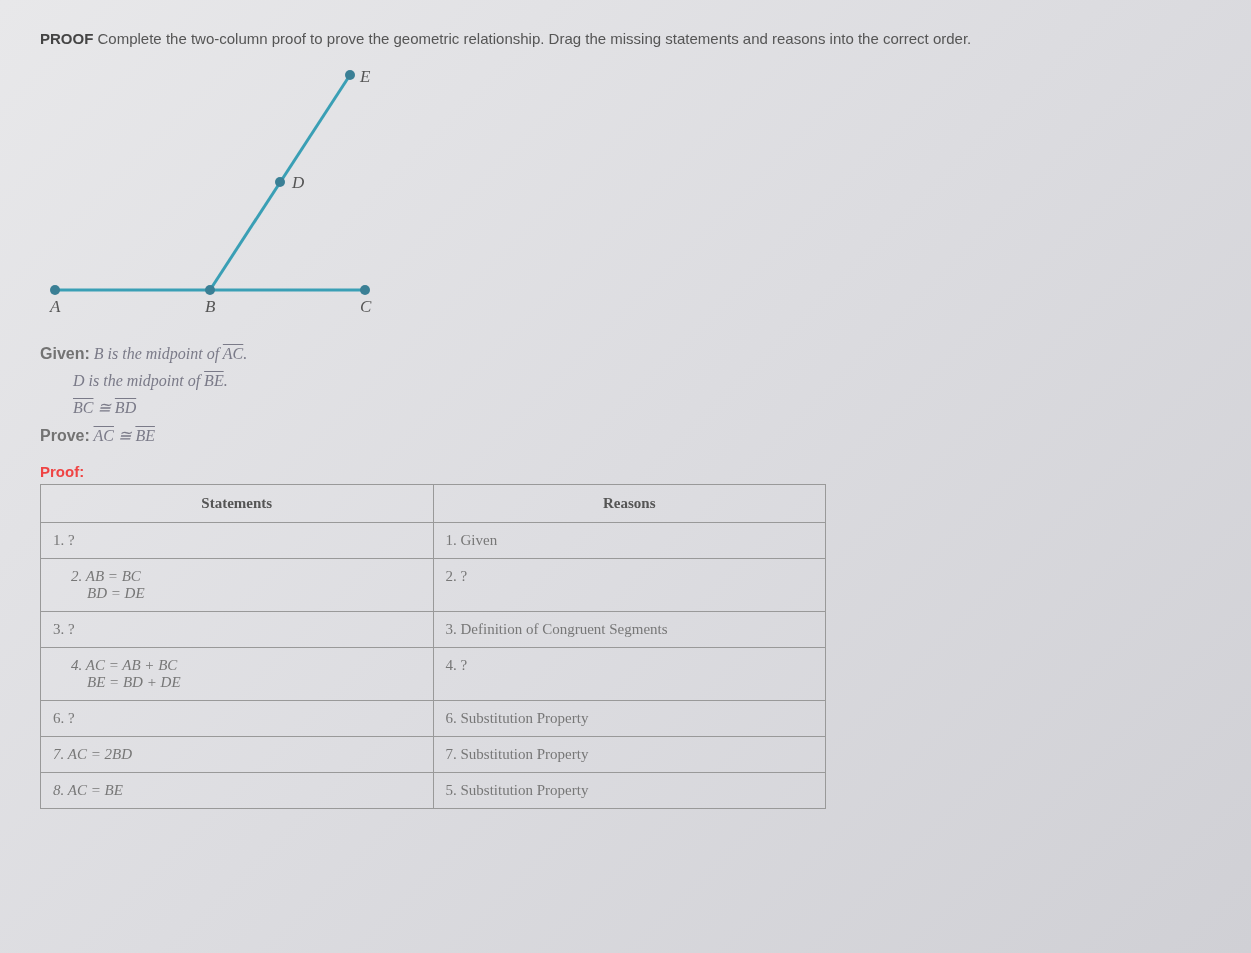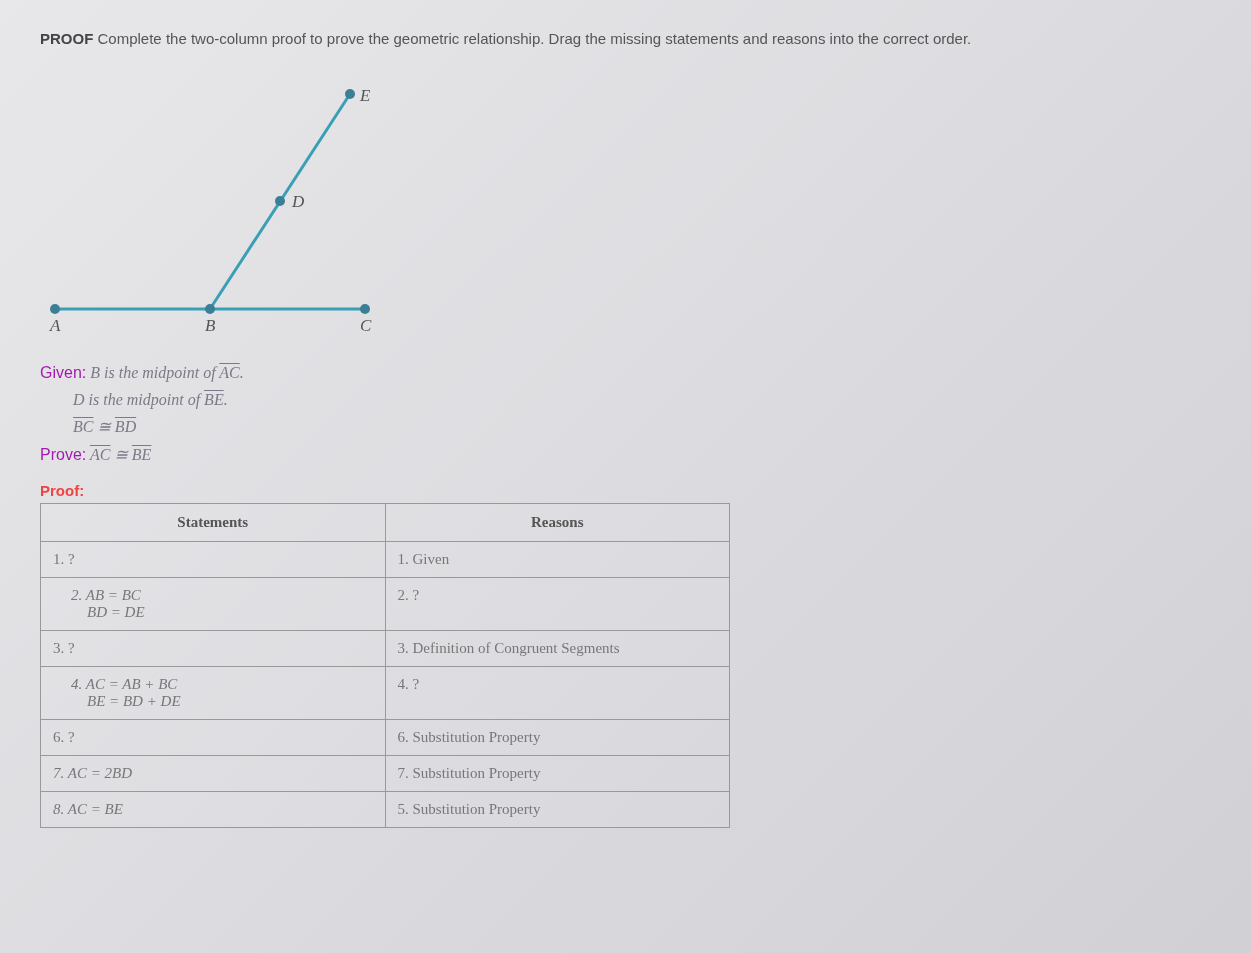--- a/index.html
+++ b/index.html
@@ -5,32 +5,32 @@
   * { box-sizing: border-box; }
   body {
     margin: 0;
     padding: 30px 40px;
     font-family: Arial, Helvetica, sans-serif;
     background: linear-gradient(135deg, #e8e8ea 0%, #dcdce0 50%, #d0d0d5 100%);
     min-height: 953px;
     color: #555;
     font-size: 15px;
   }
-  .header { margin-bottom: 32px; }
+  .header { margin-bottom: 13px; }
   .header .bold { font-weight: 700; color:#444; }
   .diagram-wrap { width: 360px; height: 265px; position: relative; margin: 10px 0 15px 0; }
   .diagram-wrap svg { width:100%; height:100%; }
   .givens { margin: 10px 0 8px 0; line-height: 1.7; color:#7a7a88; font-style: italic; font-family:'Times New Roman',serif; font-size:16px;}
-  .givens .lbl { font-weight:400; font-style:normal; font-family:Arial,sans-serif; color:#a21caf;}
+  .givens .lbl { font-weight:700; font-style:normal; font-family:Arial,sans-serif; color:#737373;}
   .over { text-decoration: overline; }
   .indent { margin-left: 33px; }
   .proof-label { font-weight:700; color:#ef4444; margin:14px 0 4px 0; font-family:Arial,sans-serif; font-style:normal;}
   table.proof {
     border-collapse: collapse;
-    width: 690px;
+    width: 786px;
     background: rgba(255,255,255,0.04);
     font-family: 'Times New Roman', serif;
     font-size: 15px;
     color:#777;
   }
   table.proof th, table.proof td {
     border: 1px solid #999;
     padding: 9px 12px;
     text-align: left;
     vertical-align: top;

